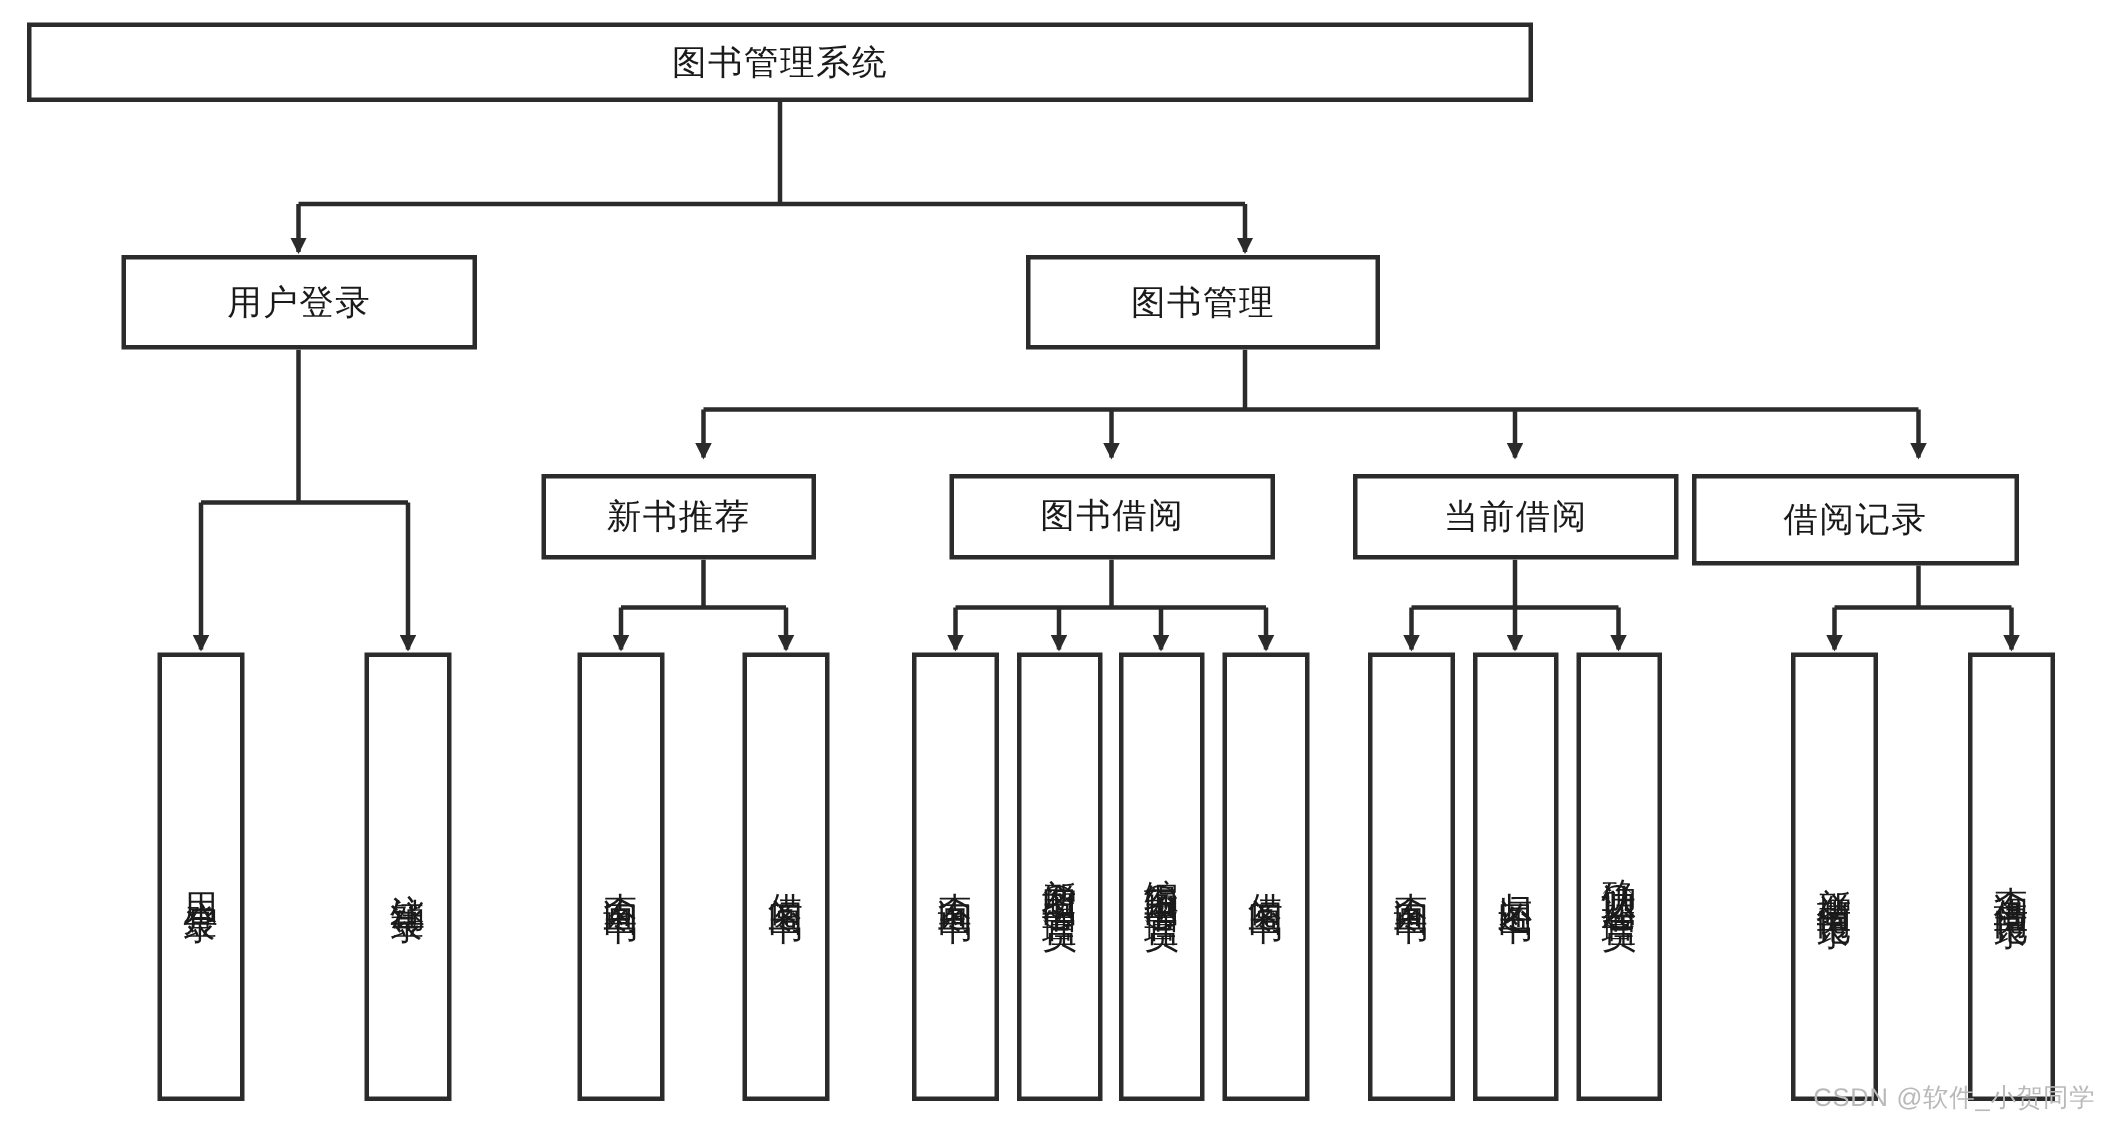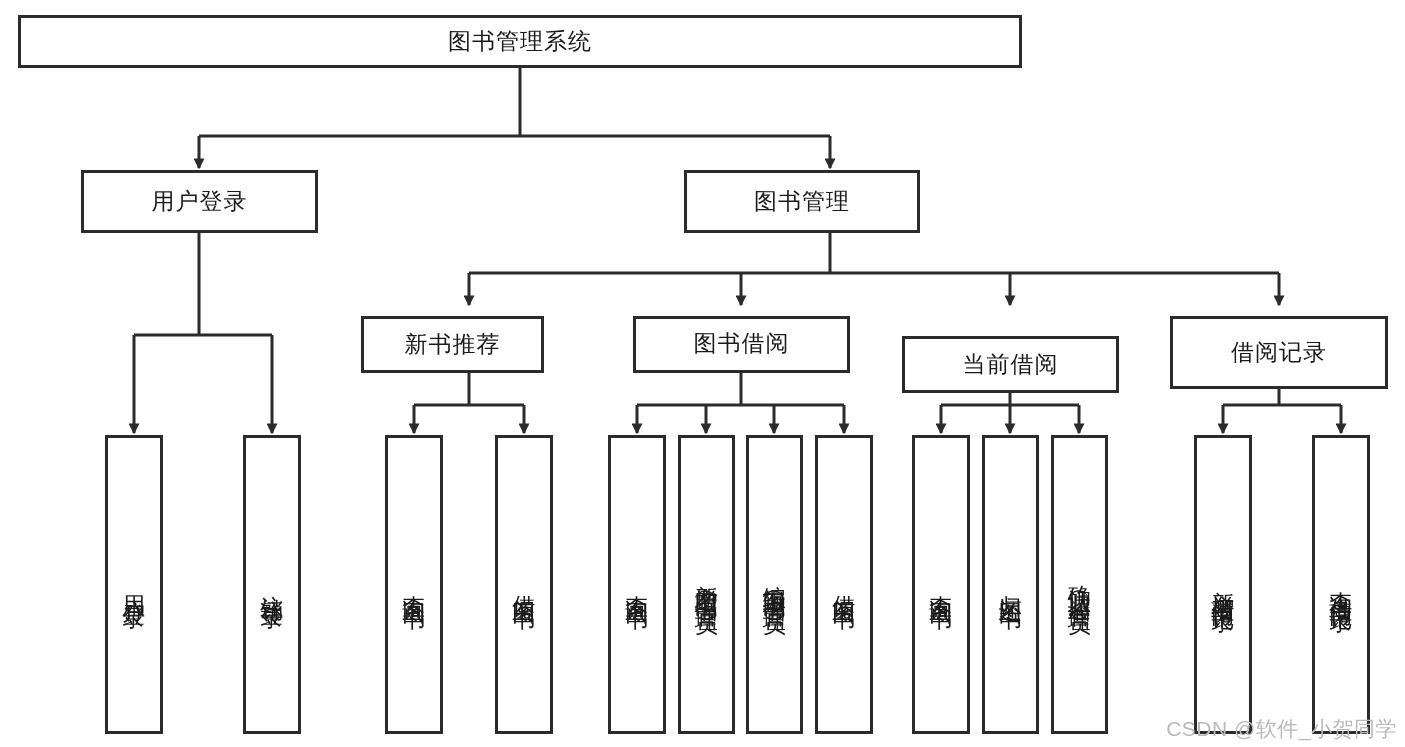--- a/index.html
+++ b/index.html
@@ -54,21 +54,21 @@
     line-height: 1.15;
   }
   .node.vertical .lbl {
     writing-mode: vertical-rl;
     text-orientation: upright;
   }
   #watermark {
     position: absolute;
     right: 8px;
     bottom: 4px;
-    font-size: 21px;
+    font-size: 17px;
     color: #b9b9b9;
     white-space: nowrap;
     letter-spacing: 0.5px;
     margin-top: 41px;
   }
 </style>
 </head>
 <body>
 
 <div id="canvas">
@@ -133,24 +133,24 @@
   <div class="node horizontal" style="left:684px; top:170px; width:236px; height:63px;">
     <span class="lbl">图书管理</span>
   </div>
 
   <div class="node horizontal" style="left:361px; top:316px; width:183px; height:57px;">
     <span class="lbl">新书推荐</span>
   </div>
   <div class="node horizontal" style="left:633px; top:316px; width:217px; height:57px;font-family:Liberation Serif, serif;">
     <span class="lbl">图书借阅</span>
   </div>
-  <div class="node horizontal" style="left:902px; top:316px; width:217px; height:57px;margin-top:20px;">
+  <div class="node horizontal" style="left:902px; top:316px; width:217px; height:57px;">
     <span class="lbl">当前借阅</span>
   </div>
-  <div class="node horizontal" style="left:1170px; top:316px; width:218px; height:73px;">
+  <div class="node horizontal" style="left:1128px; top:316px; width:218px; height:61px;">
     <span class="lbl">借阅记录</span>
   </div>
 
   <div class="node vertical" style="left:105px; top:435px; width:58px; height:299px;">
     <span class="lbl">用户登录</span>
   </div>
   <div class="node vertical" style="left:243px; top:435px; width:58px; height:299px;">
     <span class="lbl">注销登录</span>
   </div>
 

